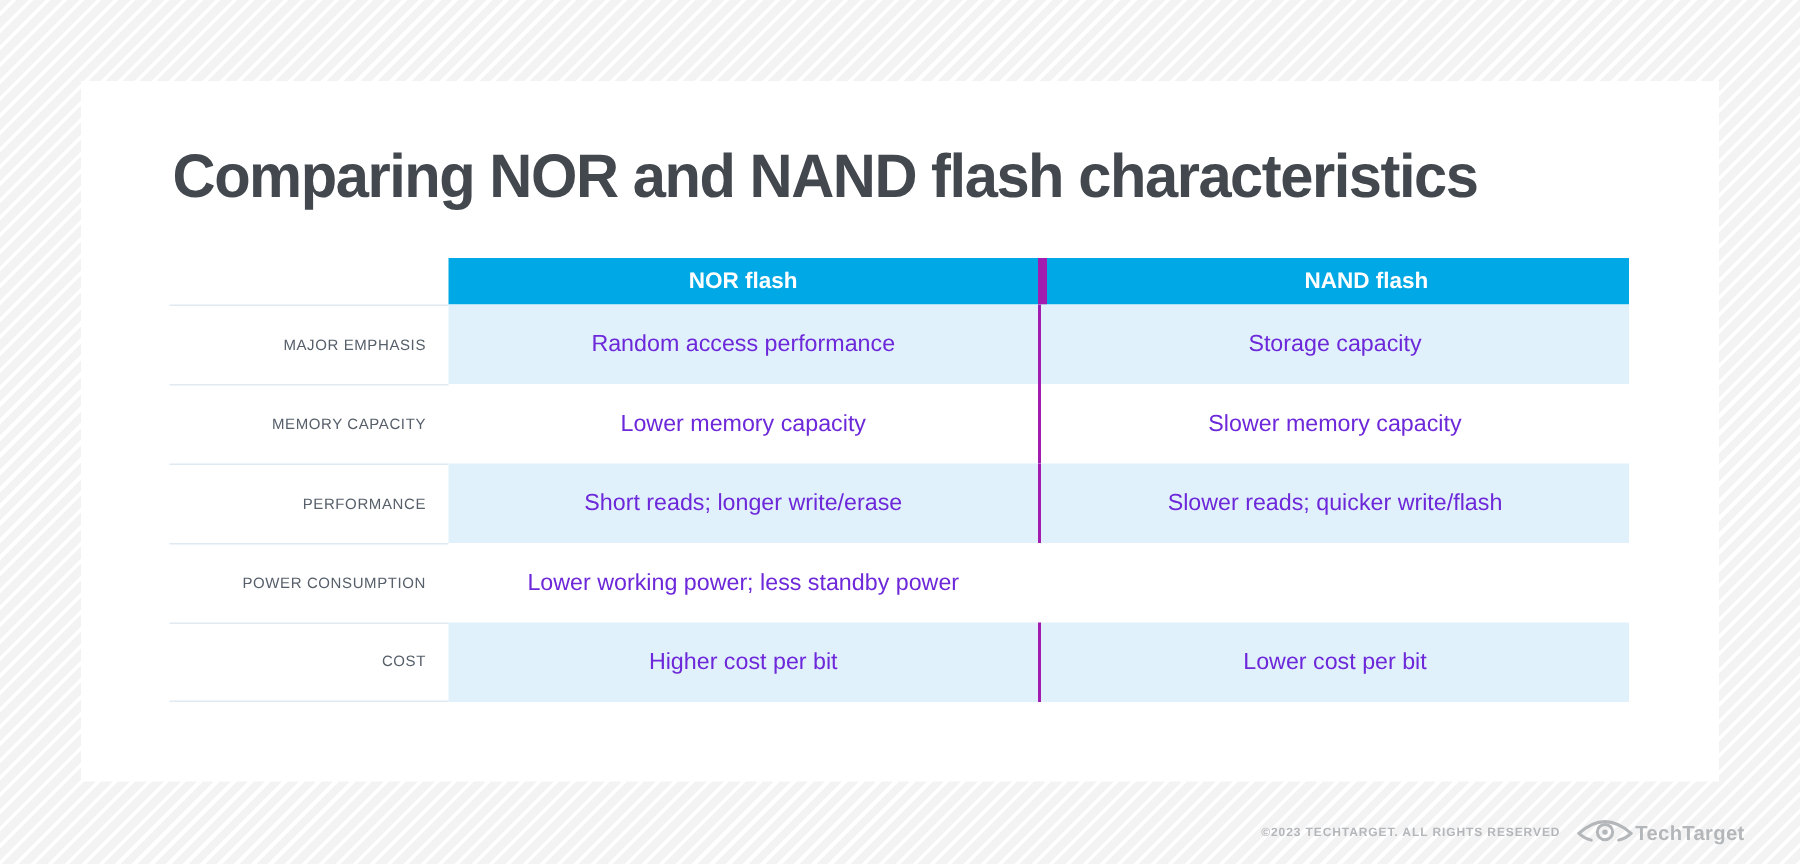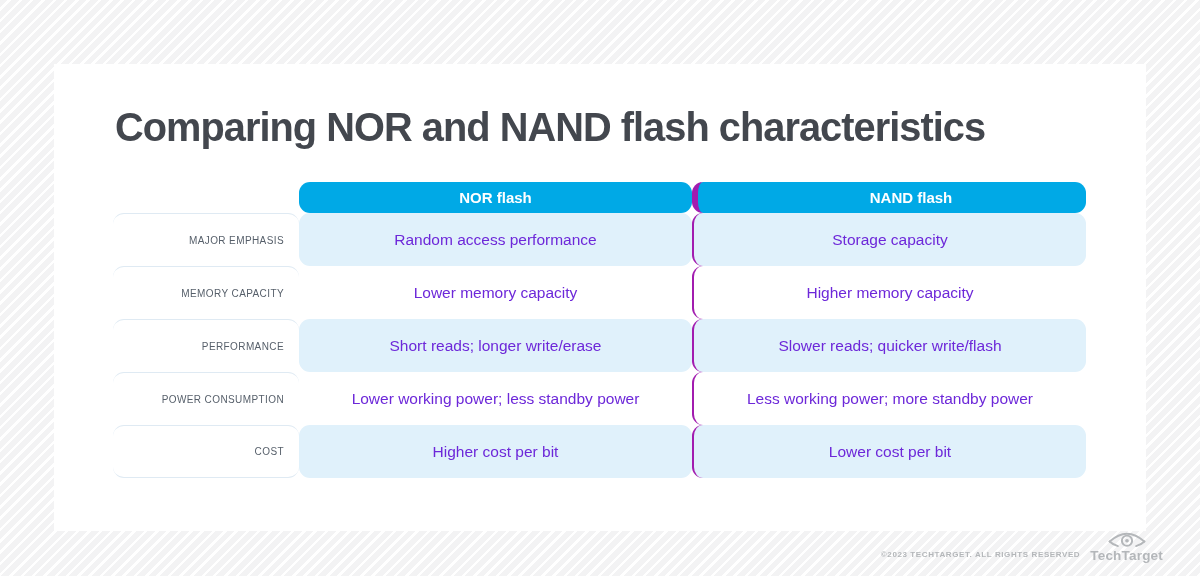--- a/index.html
+++ b/index.html
@@ -12,21 +12,21 @@
     position: relative;
     width: 1200px; height: 576px;
     background: repeating-linear-gradient(
       135deg,
       #f3f3f4 0px, #f3f3f4 5.5px,
       #ffffff 5.5px, #ffffff 8px
     );
   }
   .card {
     position: absolute;
-    left: 54px; top: 64px;
+    left: 54px; top: 54px;
     width: 1092px; height: 467px;
     background: #ffffff;
   }
   .title {
     position: absolute;
     left: 61px; top: 40px;
     font-size: 41px;
     font-weight: bold;
     letter-spacing: -1px;
     color: #43474e;
@@ -42,21 +42,20 @@
   .trow {
     display: grid;
     grid-template-columns: 186px 393px 394px;
   }
   .trow.header { height: 31px; }
   .trow.body { height: 53px; }
   .cell {
     display: flex;
     align-items: center;
     justify-content: center;
-    border-radius: 11px;
   }
   .head-cell {
     background: #00a9e6;
     color: #ffffff;
     font-size: 15px;
     font-weight: bold;
   }
   .head-cell.right { border-left: 6px solid #a21caf; padding-left: 38px; }
   .label-cell {
     justify-content: flex-end;
@@ -86,22 +85,22 @@
   .copyright {
     font-size: 8px;
     font-weight: bold;
     letter-spacing: 0.6px;
     color: #b4b7ba;
     padding-bottom: 4px;
     white-space: nowrap;
   }
   .brand {
     display: flex;
-    flex-direction: column;
-    align-items: center;
+    flex-direction: row;
+    align-items: flex-end;
   }
   .brand-eye { display: block; }
   .brand-name {
     font-size: 13.5px;
     font-weight: bold;
     color: #b4b7ba;
     letter-spacing: 0.2px;
     margin-top: -1px;
   }
 </style>
@@ -124,33 +123,32 @@
 
       <div class="trow body alt">
         <div class="cell label-cell">MAJOR EMPHASIS</div>
         <div class="cell data-cell">Random access performance</div>
         <div class="cell data-cell right">Storage capacity</div>
       </div>
 
       <div class="trow body">
         <div class="cell label-cell">MEMORY CAPACITY</div>
         <div class="cell data-cell">Lower memory capacity</div>
-        <div class="cell data-cell right">Higher memory capacity</div>
+        <div class="cell data-cell right">Slower memory capacity</div>
       </div>
 
       <div class="trow body alt">
         <div class="cell label-cell">PERFORMANCE</div>
         <div class="cell data-cell">Short reads; longer write/erase</div>
         <div class="cell data-cell right">Slower reads; quicker write/flash</div>
       </div>
 
       <div class="trow body">
         <div class="cell label-cell">POWER CONSUMPTION</div>
         <div class="cell data-cell">Lower working power; less standby power</div>
-        <div class="cell data-cell right">Less working power; more standby power</div>
       </div>
 
       <div class="trow body alt">
         <div class="cell label-cell">COST</div>
         <div class="cell data-cell">Higher cost per bit</div>
         <div class="cell data-cell right">Lower cost per bit</div>
       </div>
 
     </div>
   </div>

